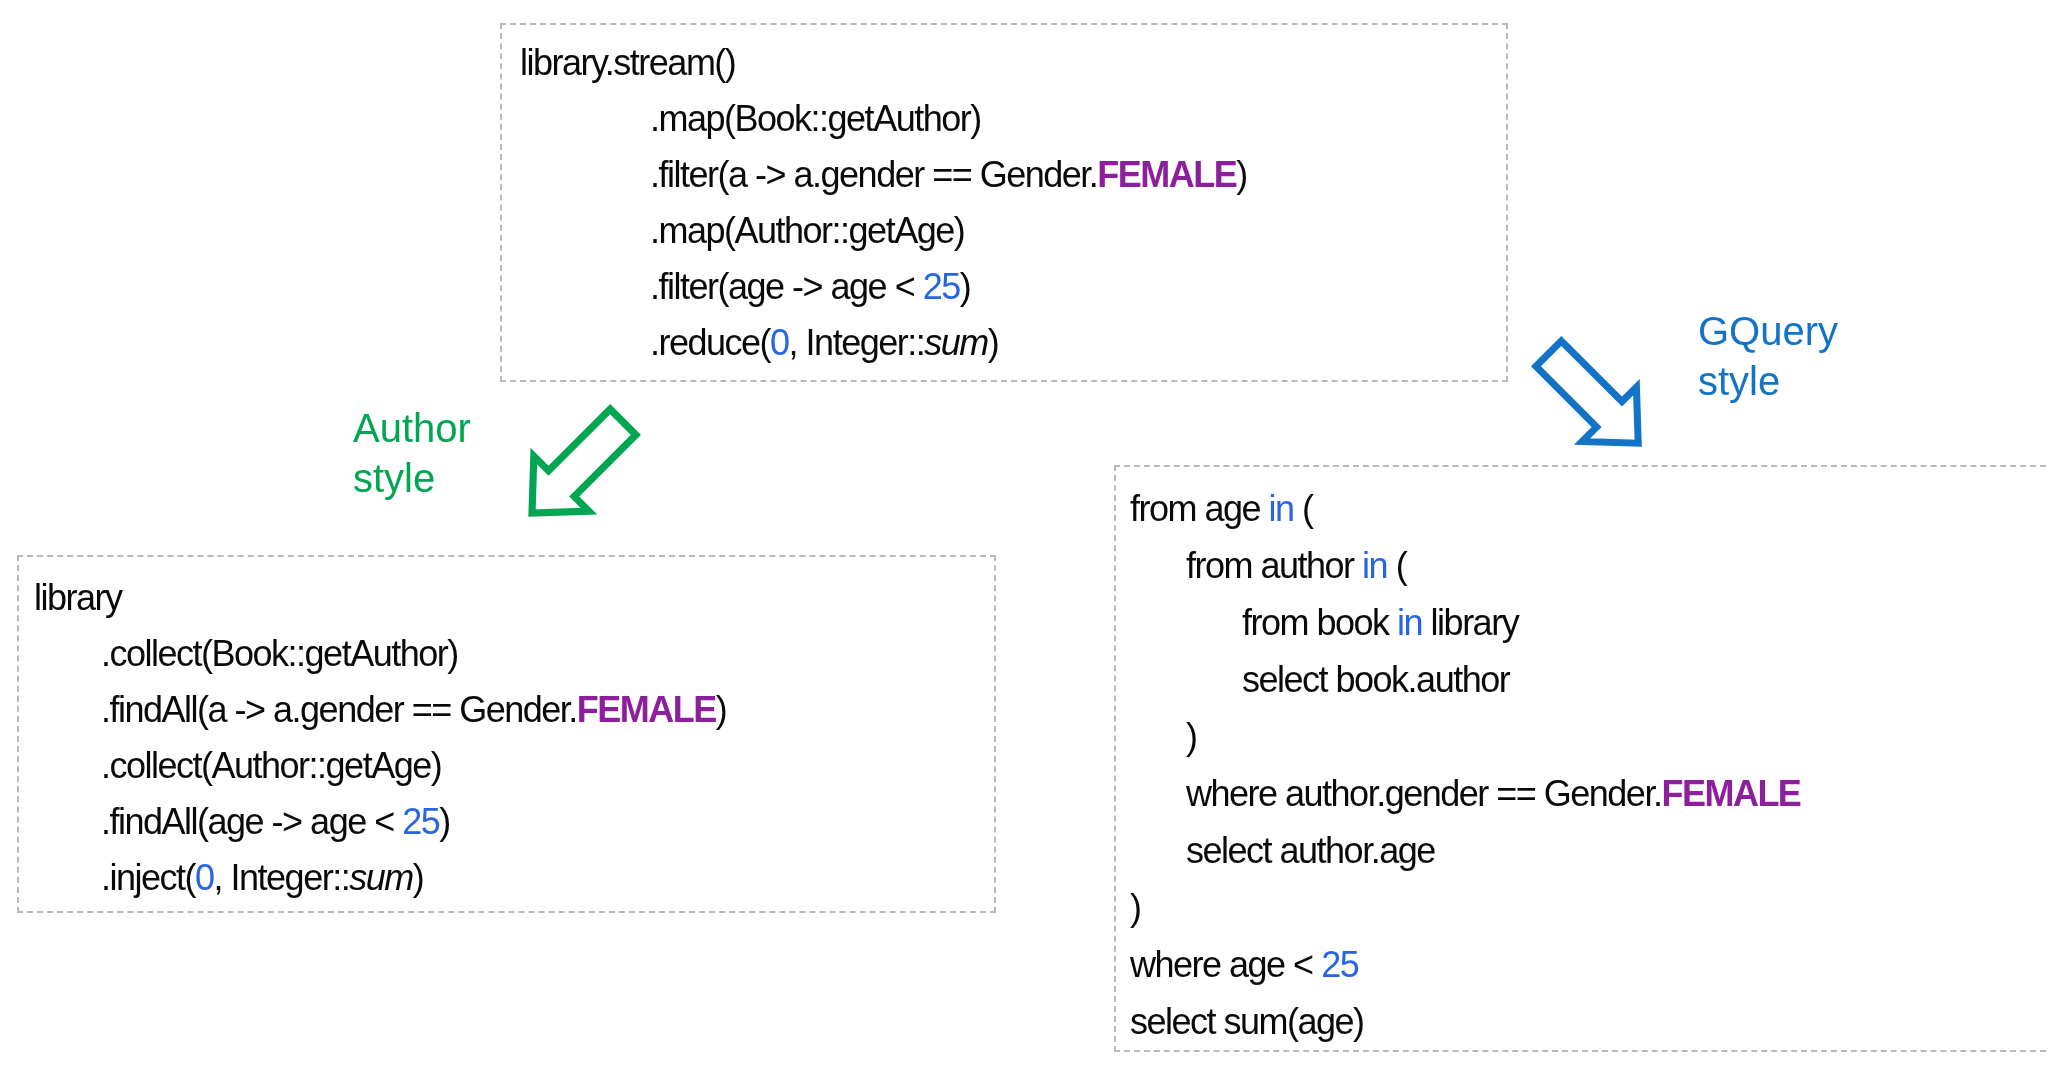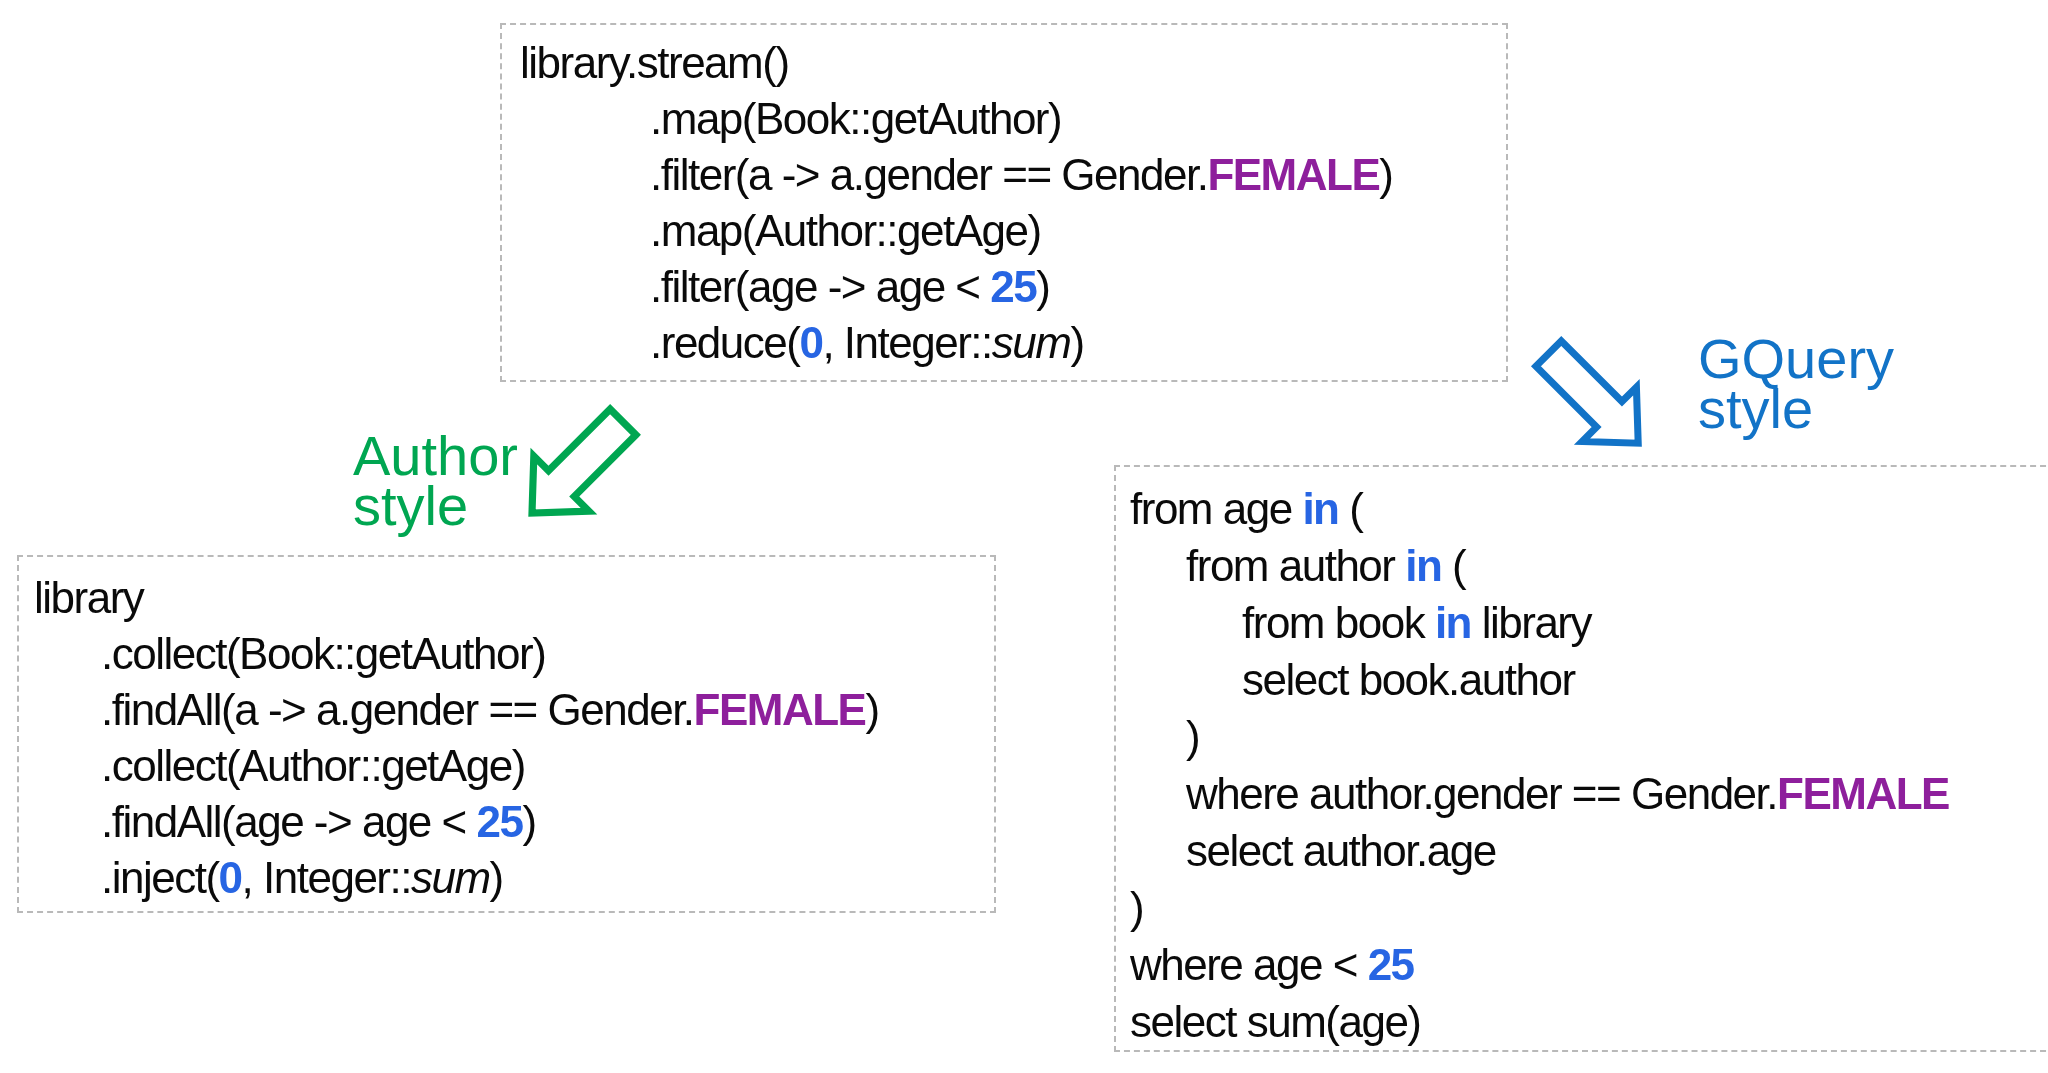--- a/index.html
+++ b/index.html
@@ -19,39 +19,38 @@
     height:1073px;
     background:var(--background);
     overflow:hidden;
     font-family:"Liberation Sans","DejaVu Sans",sans-serif;
   }
   .code-box{
     position:absolute;
     border:2px dashed var(--box-border);
     background:#fff;
     color:var(--code-text);
-    font-size:44px;
+    font-size:36px;
     letter-spacing:-1.5px;
     white-space:pre;
   }
   .box-stream{left:500px;top:23px;width:1008px;height:359px;padding:10px 0 0 18px;}
   .box-classic{left:17px;top:555px;width:979px;height:358px;padding:13px 0 0 15px;}
   .box-gquery{left:1114px;top:465px;width:942px;height:587px;padding:13px 0 0 14px;}
   .code-line{line-height:56px;height:56px;}
   .box-gquery .code-line{line-height:57px;height:57px;}
-  .seg-blue{color:var(--code-blue);font-weight:bold;}
+  .seg-blue{color:var(--code-blue);}
   .seg-purple{color:var(--code-purple);font-weight:600;}
   .seg-italic{font-style:italic;}
   .label{
     position:absolute;
-    font-size:56px;
+    font-size:40px;
     line-height:50px;
     font-weight:400;
     letter-spacing:0;
-    margin-top:28px;
   }
   .label-classic{left:353px;top:403px;color:var(--label-green);}
   .label-gquery{left:1698px;top:306px;color:var(--label-blue);}
   .arrow{position:absolute;}
   .arrow-classic{left:518px;top:396px;width:132px;height:130px;}
   .arrow-gquery{left:1522px;top:328px;width:130px;height:128px;}
   .arrow polygon{fill:#ffffff;stroke-width:5.5;stroke-linejoin:miter;}
   .arrow-classic polygon{stroke:var(--label-green);}
   .arrow-gquery polygon{stroke:var(--label-blue);}
 </style>

